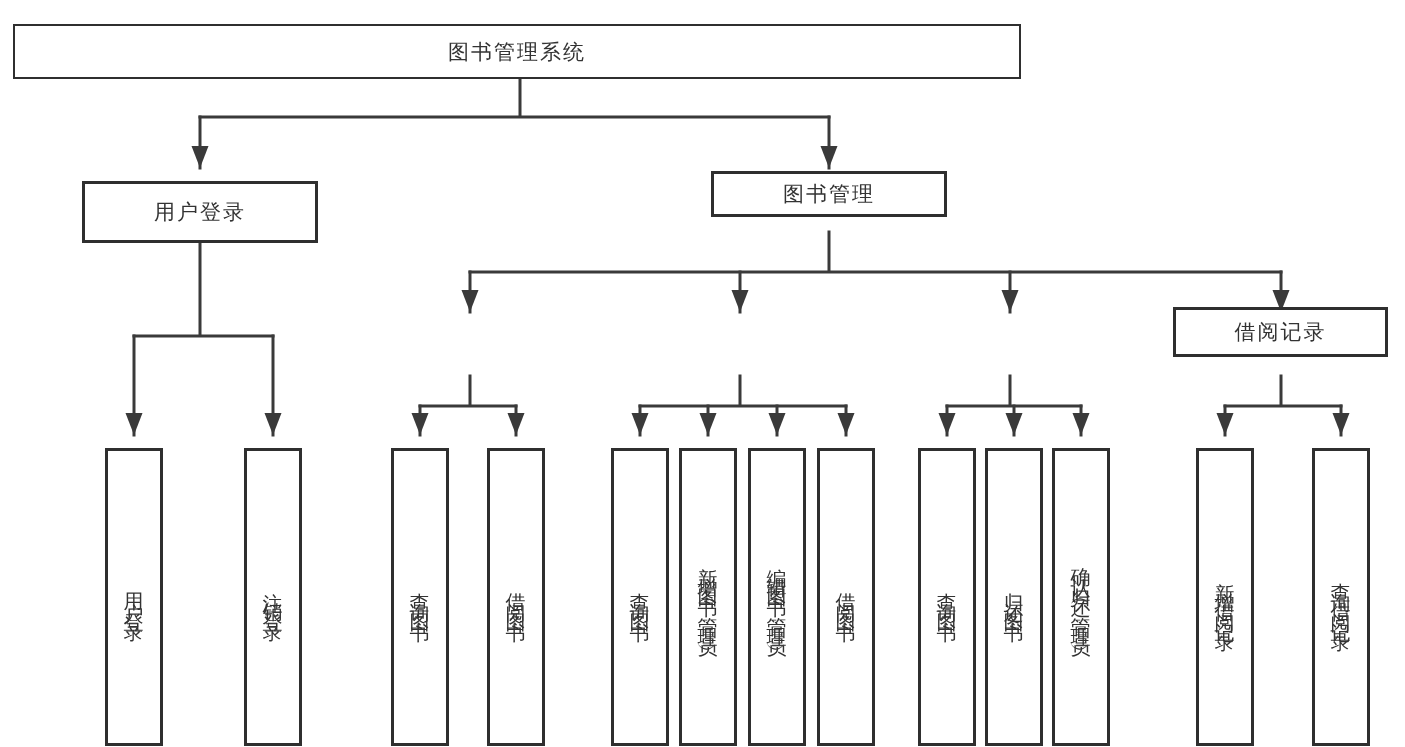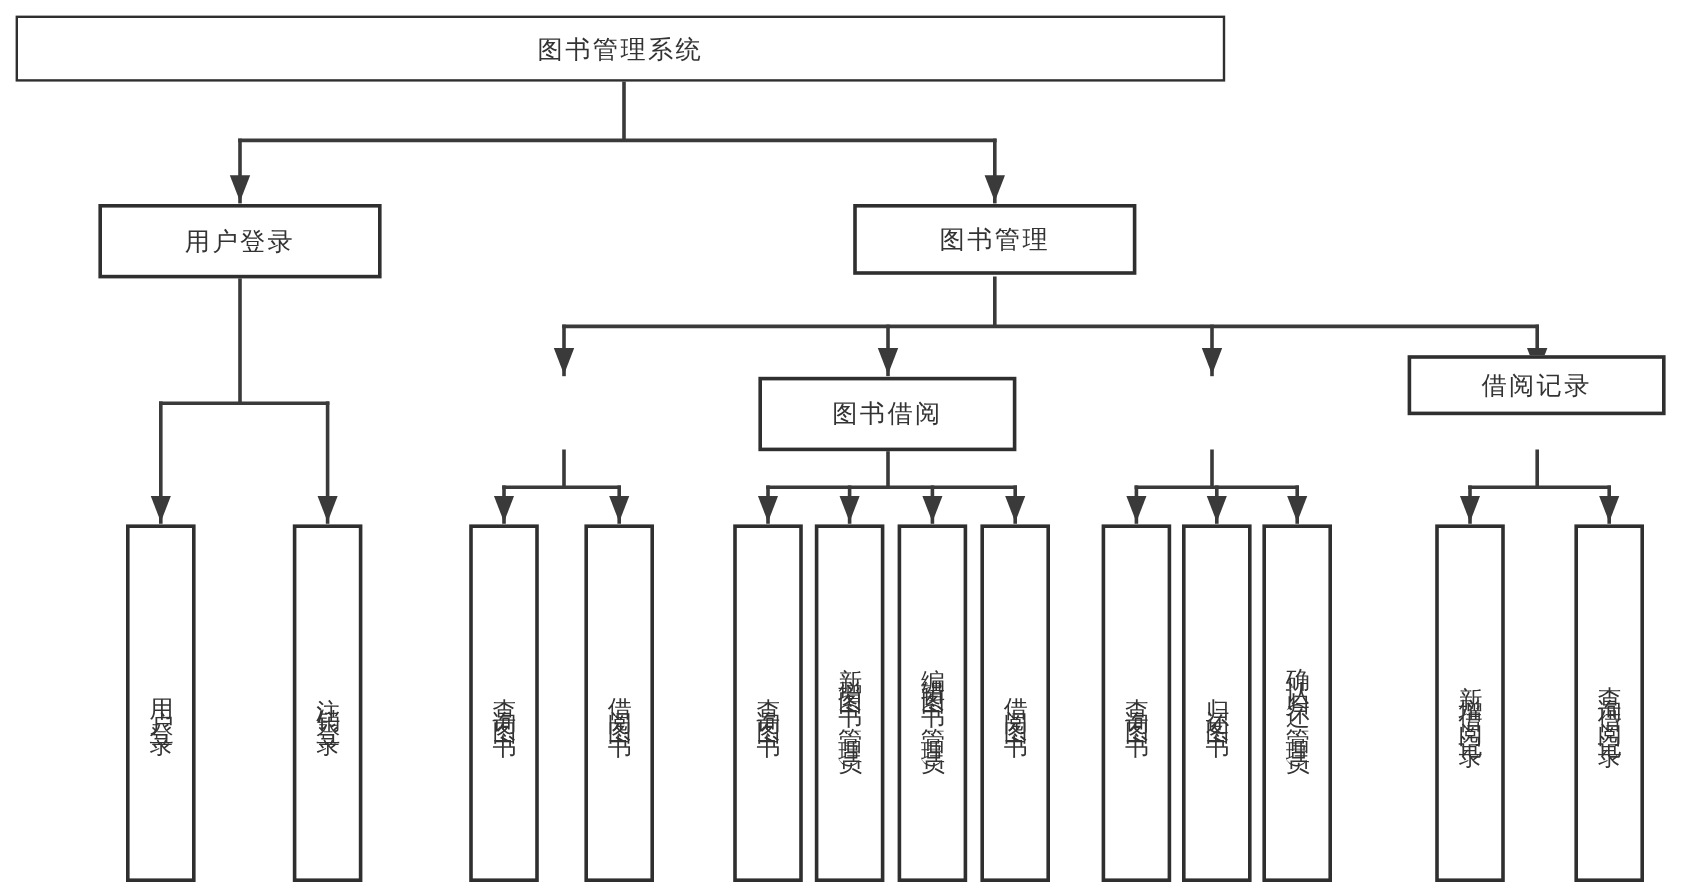--- a/index.html
+++ b/index.html
@@ -24,20 +24,21 @@
   .box {
     position: absolute;
     box-sizing: border-box;
     border: 3px solid #2f2f2f;
     background: #ffffff;
     display: flex;
     align-items: center;
     justify-content: center;
     color: #333333;
     z-index: 2;
+    margin-top: 11px;
   }
   .root-box { border-width: 2.5px; }
   .hlabel {
     font-size: 21px;
     letter-spacing: 2px;
     white-space: nowrap;
     color: #333333;
   }
   .vtext {
     writing-mode: vertical-lr;
@@ -107,27 +108,24 @@
     </g>
   </svg>
 
   <div class="box root-box" style="left:13px;top:13px;width:1008px;height:55px">
     <span class="hlabel">图书管理系统</span>
   </div>
 
   <div class="box" style="left:82px;top:170px;width:236px;height:62px">
     <span class="hlabel">用户登录</span>
   </div>
-  <div class="box" style="left:711px;top:170px;width:236px;height:59px">
+  <div class="box" style="left:711px;top:160px;width:236px;height:46px">
     <span class="hlabel">图书管理</span>
   </div>
 
-  <div class="box" style="left:632px;top:314px;width:215px;height:62px">
-    <span class="hlabel">图书借阅</span>
-  </div>
   <div class="box" style="left:1173px;top:296px;width:215px;height:50px">
     <span class="hlabel">借阅记录</span>
   </div>
 
   <div class="box" style="left:105px;top:437px;width:58px;height:298px">
     <span class="vtext">用户登录</span>
   </div>
   <div class="box" style="left:244px;top:437px;width:58px;height:298px">
     <span class="vtext">注销登录</span>
   </div>

